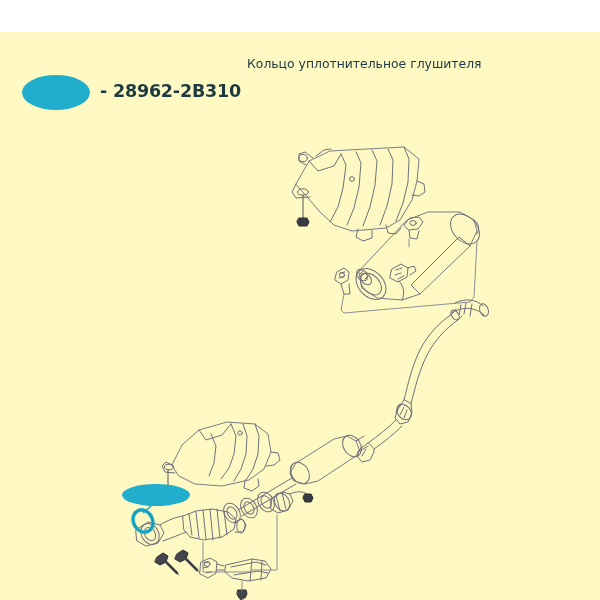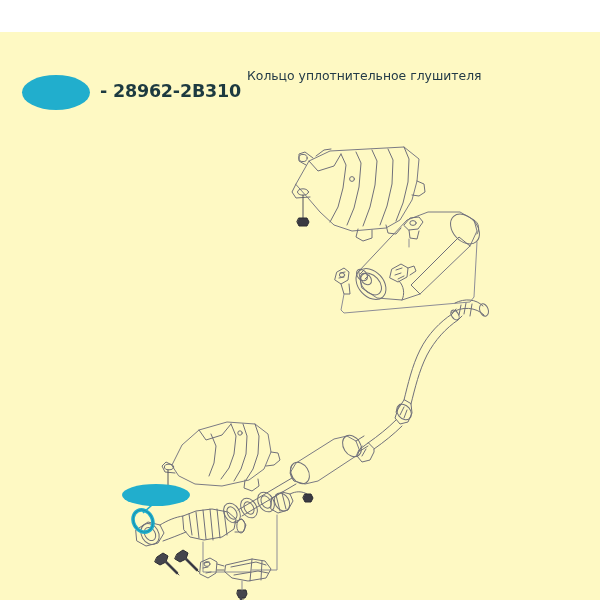--- a/index.html
+++ b/index.html
@@ -44,21 +44,21 @@
     top: 49px;
     font-size: 17.5px;
     font-weight: bold;
     letter-spacing: -0.2px;
     color: #1d3a40;
     white-space: nowrap;
   }
   .desc-block {
     position: absolute;
     left: 247px;
-    top: 36px;
+    top: 24px;
     width: 350px;
   }
   .desc-line {
     font-size: 12.4px;
     line-height: 15.5px;
     color: #223a47;
     white-space: nowrap;
   }
 
   

